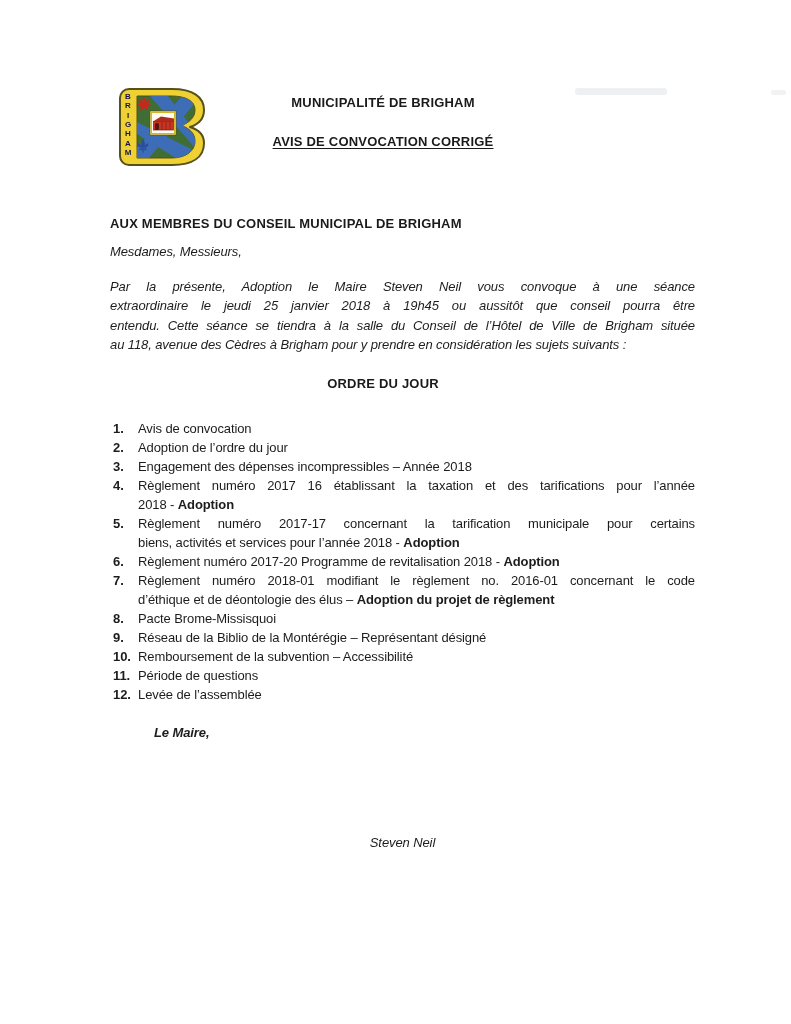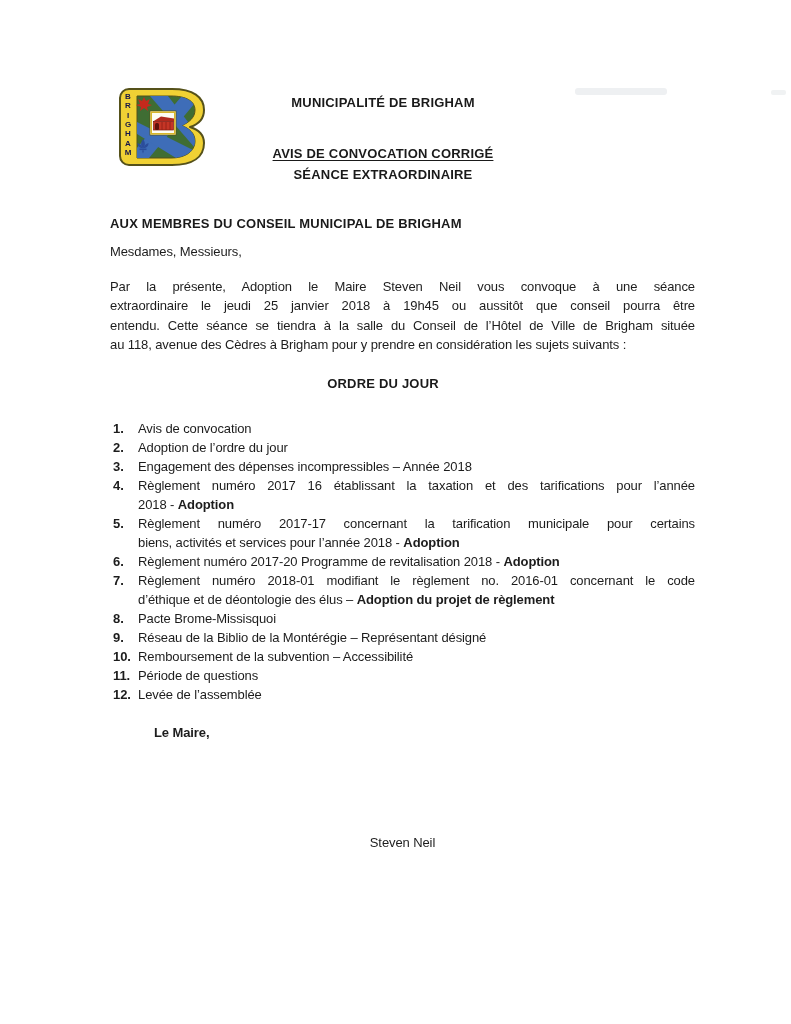--- a/index.html
+++ b/index.html
@@ -29,20 +29,21 @@
   }
   .underlined { text-decoration: underline; text-underline-offset: 2px; }
 
   .left-col { left: 110px; width: 585px; }
 
   .body-text {
     font-size: 13px;
     line-height: 19.3px;
     letter-spacing: -0.1px;
     color: #1d1d1d;
+    font-style: italic;
   }
   .bold { font-weight: bold; }
 
   .pline { min-height: 19.3px; }
   .jl { text-align: justify; text-align-last: justify; }
 
   
   .agenda-list { left: 113px; width: 582px; font-size: 13px; line-height: 19px; letter-spacing: -0.1px; }
   .agenda-item { display: flex; align-items: flex-start; }
   .agenda-item .num {
@@ -122,25 +123,24 @@
           <text x="12" y="40.900000000000006">G</text>
           <text x="12" y="50.2">H</text>
           <text x="12" y="59.5">A</text>
           <text x="12" y="68.80000000000001">M</text>
         </g>
     </svg>
   </div>
 
   <div class="abs center-col heading" style="top: 95px;">MUNICIPALITÉ DE BRIGHAM</div>
 
-  <div class="abs center-col" style="top: 144px;">
+  <div class="abs center-col" style="top: 132px;">
     <span class="heading underlined">AVIS DE CONVOCATION CORRIGÉ</span>
   </div>
 
-  <div class="abs center-col heading" style="top: 167px;">SÉANCE EXTRAORDINAIRE</div>
 
   <div class="abs left-col heading" style="top: 216px; text-align: left;">AUX MEMBRES DU CONSEIL MUNICIPAL DE BRIGHAM</div>
 
   <div class="abs left-col body-text" style="top: 242px;">Mesdames, Messieurs,</div>
 
   <div class="abs left-col body-text" style="top: 277px;">
       <div class="pline jl">Par la présente, Adoption le Maire Steven Neil vous convoque à une séance</div>
       <div class="pline jl">extraordinaire le jeudi 25 janvier 2018 à 19h45 ou aussitôt que conseil pourra être</div>
       <div class="pline jl">entendu. Cette séance se tiendra à la salle du Conseil de l’Hôtel de Ville de Brigham située</div>
       <div class="pline">au 118, avenue des Cèdres à Brigham pour y prendre en considération les sujets suivants :</div>

